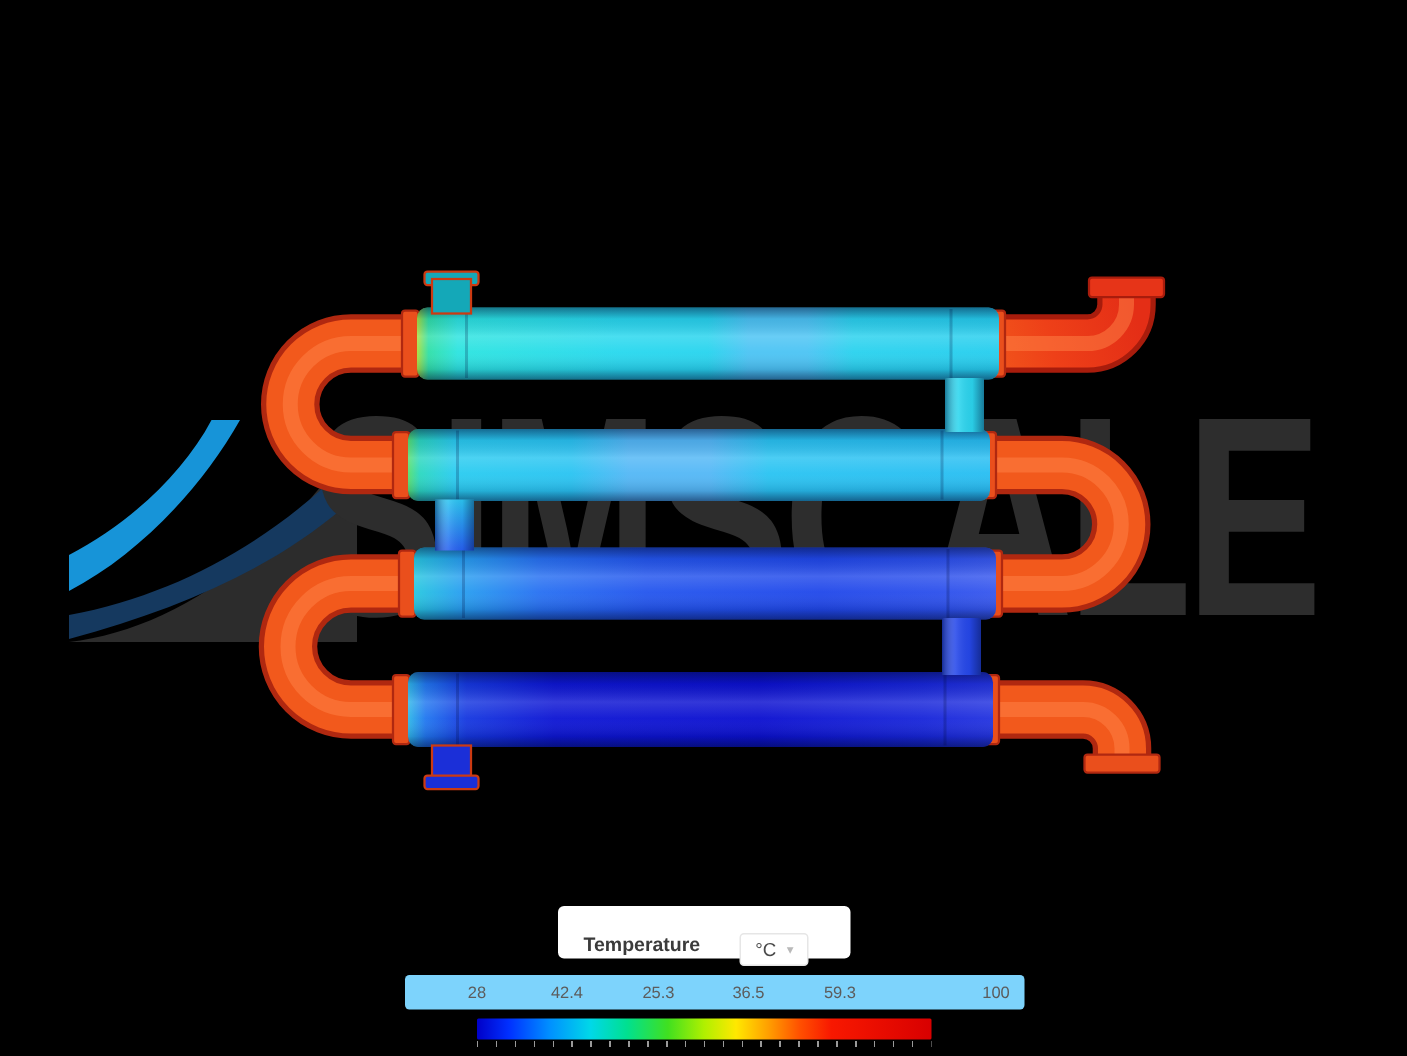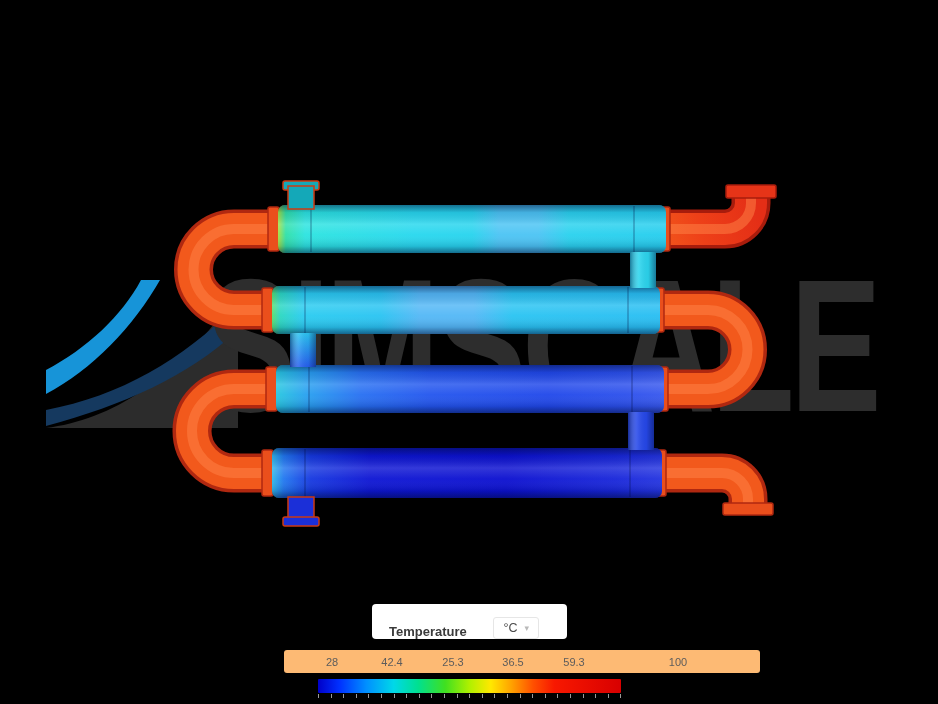--- a/index.html
+++ b/index.html
@@ -21,33 +21,33 @@
   svg.model{position:absolute;left:0;top:0;}
   .po{fill:none;stroke-width:39;}
   .pb{fill:none;stroke-width:32;}
   .ph{fill:none;stroke-width:10;opacity:.5;}
   .seam{fill:rgba(0,10,60,.22);}
 
   
   .legend-title-box{
     position:absolute;left:372px;top:604px;width:195px;height:35px;
     background:#fff;border-radius:4px;box-shadow:0 1px 4px rgba(0,0,0,.35);
-    display:flex;align-items:flex-end;justify-content:space-between;
-    padding:5px 14px 0 17px;box-sizing:border-box;
+    display:flex;align-items:flex-start;justify-content:space-between;
+    padding:18px 14px 0 17px;box-sizing:border-box;
   }
   .legend-title{font-size:13px;font-weight:700;color:#3b3b3b;}
   .unit-select{
     display:flex;align-items:center;gap:7px;margin-right:14px;
     padding:3px 9px;border:1px solid #e6e6e6;border-radius:3px;
     background:#fff;color:#4a4a4a;font-size:12.5px;cursor:pointer;
   }
   .caret{color:#b9b9b9;font-size:9px;line-height:1;}
   .legend-ticks-box{
-    position:absolute;left:284px;top:650px;width:476px;height:23px;
-    background:#fdba74;border-radius:3px;box-shadow:0 1px 3px rgba(0,0,0,.3);
+    position:absolute;left:270px;top:650px;width:413px;height:23px;
+    background:#7dd3fc;border-radius:3px;box-shadow:0 1px 3px rgba(0,0,0,.3);
   }
   .tick{
     position:absolute;top:50%;transform:translate(-50%,-50%);
     font-size:11px;color:#5c5c5c;
   }
   .tick:nth-child(1){left:48px;}
   .tick:nth-child(2){left:108px;text-align:center;}
   .tick:nth-child(3){left:169px;}
   .tick:nth-child(4){left:229px;}
   .tick:nth-child(5){left:290px;}

